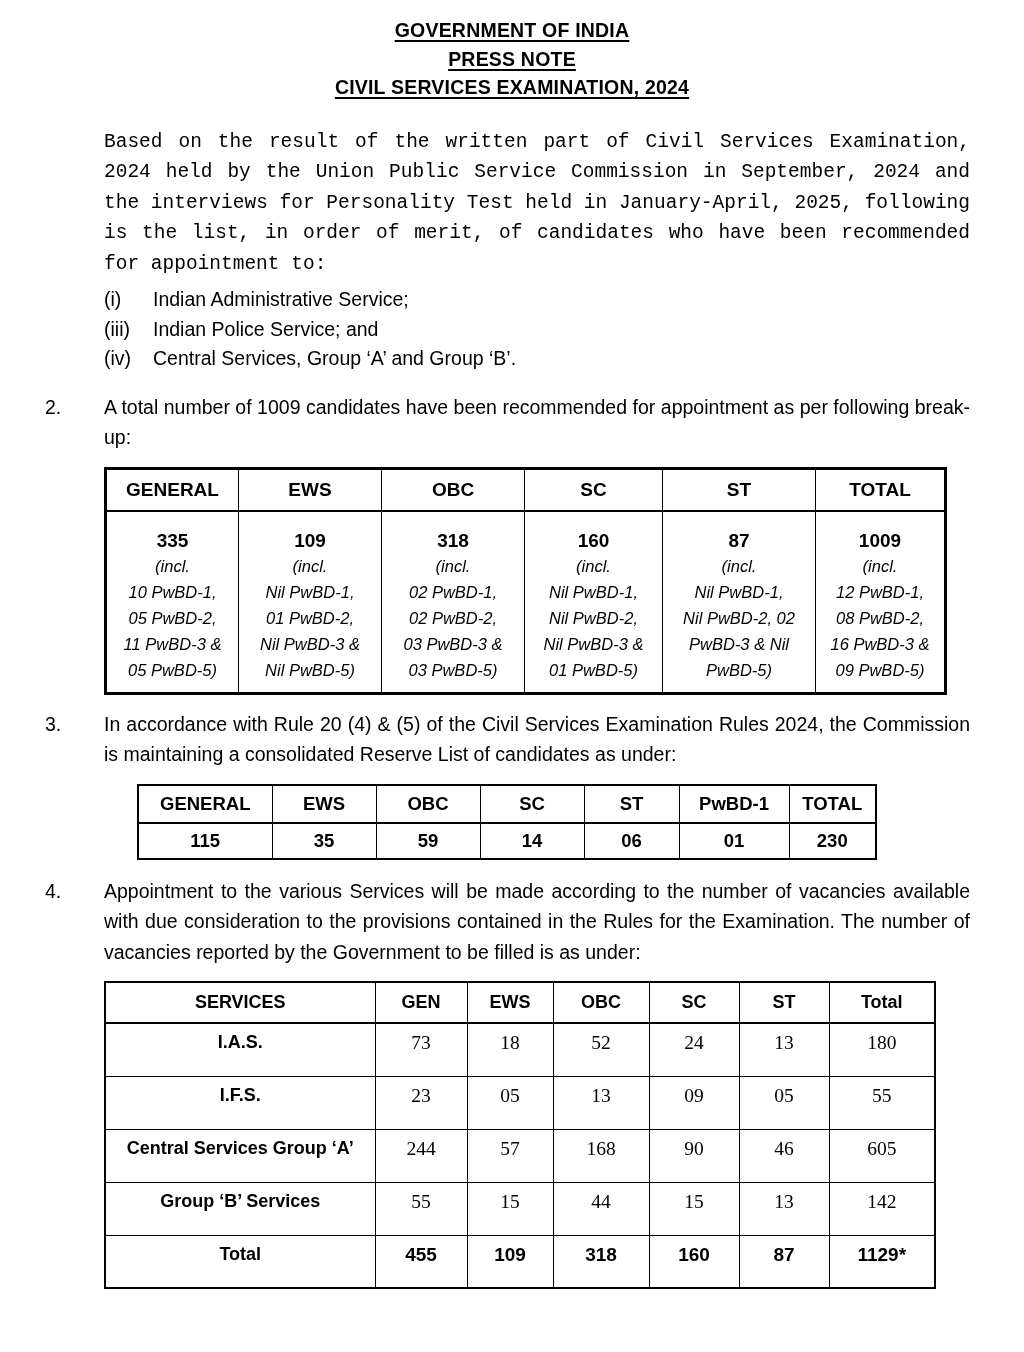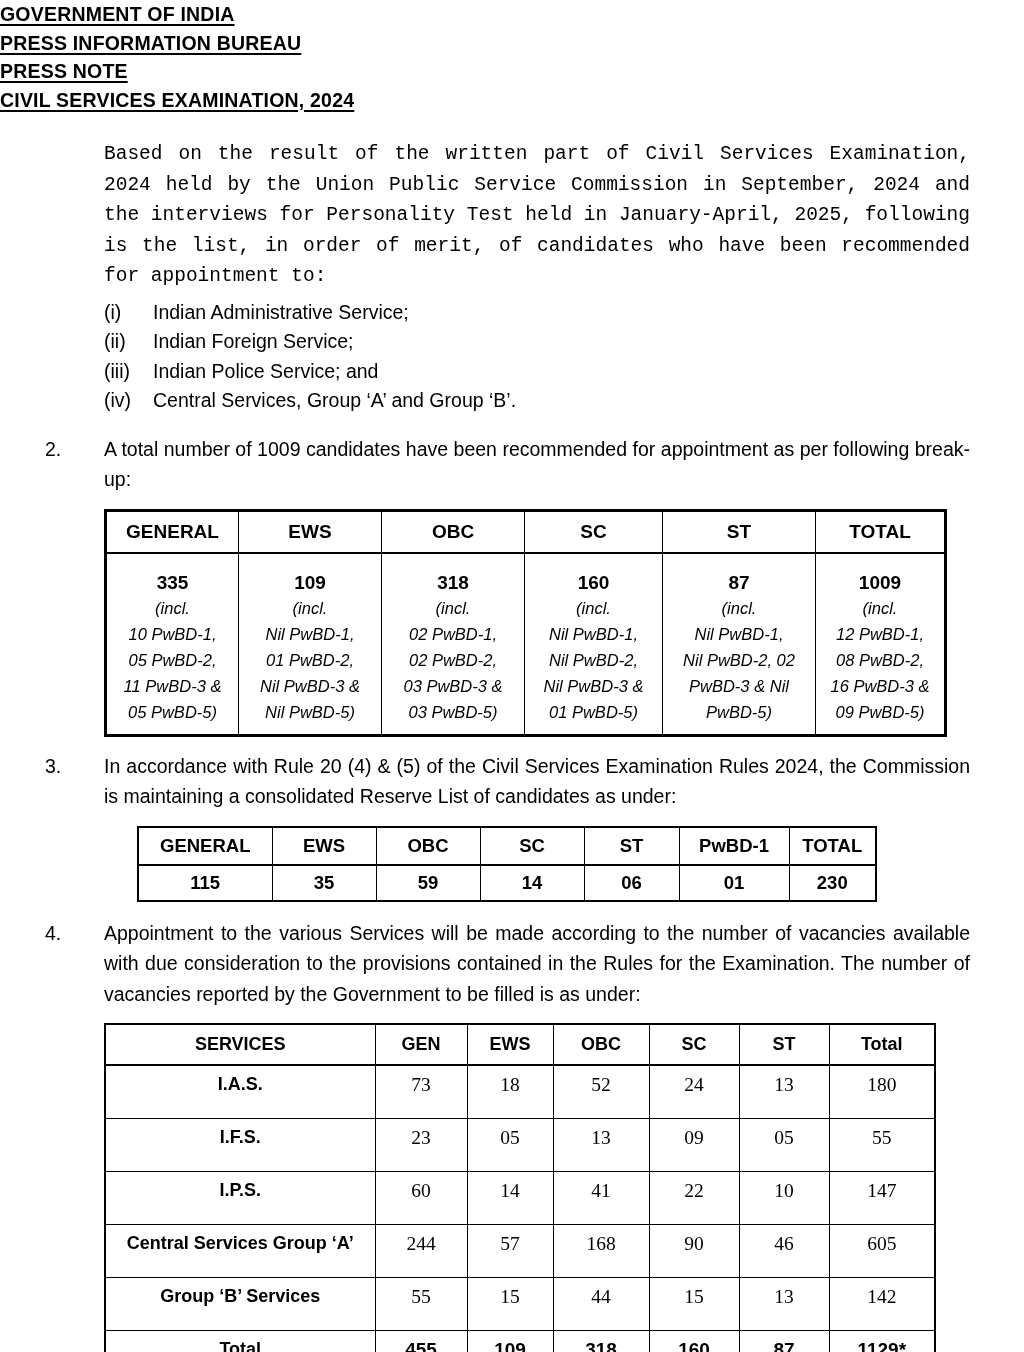--- a/index.html
+++ b/index.html
@@ -10,21 +10,21 @@
     background: #ffffff;
     font-family: "Liberation Sans", sans-serif;
     color: #000000;
     position: relative;
     overflow: hidden;
   }
 
   .page { position: relative; width: 1024px; height: 1352px; padding: 0; }
 
   
-  .heading-block { padding-top: 0; text-align: left; }
+  .heading-block { padding-top: 16px; text-align: center; }
   .heading-line {
     font-weight: bold;
     font-size: 19.5px;
     letter-spacing: 0.2px;
     line-height: 28.5px;
     margin: 0;
   }
   .heading-line span.u {
     text-decoration: underline;
     text-underline-offset: 3px;
@@ -163,32 +163,30 @@
   }
   #table-services tr.total-row td.svc { font-size: 18px; }
 </style>
 </head>
 <body>
 
 <div class="page">
 
   <div class="heading-block">
     <div class="heading-line"><span class="u">GOVERNMENT OF INDIA</span></div>
-    <div class="heading-line"><span class="u">PRESS INFORMATION BUREAU</span></div>
     <div class="heading-line"><span class="u">PRESS NOTE</span></div>
     <div class="heading-line"><span class="u">CIVIL SERVICES EXAMINATION, 2024</span></div>
   </div>
 
   <div class="body-wrap">
 
     <p class="para" style="margin-top:13px;font-family:Liberation Mono, monospace;">Based on the result of the written part of Civil Services Examination, 2024 held by the Union Public Service Commission in September, 2024 and the interviews for Personality Test held in January-April, 2025, following is the list, in order of merit, of candidates who have been recommended for appointment to:</p>
 
     <ul class="roman">
       <li><span class="rn">(i)</span><span>Indian Administrative Service;</span></li>
-      <li><span class="rn">(ii)</span><span>Indian Foreign Service;</span></li>
       <li><span class="rn">(iii)</span><span>Indian Police Service; and</span></li>
       <li><span class="rn">(iv)</span><span>Central Services, Group ‘A’ and Group ‘B’.</span></li>
     </ul>
 
     <div class="numbered" style="margin-top:18px;">
       <span class="num">2.</span>
       <p class="para">A total number of 1009 candidates have been recommended for appointment as per following break-up:</p>
     </div>
   </div>
 
@@ -330,29 +328,20 @@
         <tr>
           <td class="svc">I.F.S.</td>
           <td>23</td>
           <td>05</td>
           <td>13</td>
           <td>09</td>
           <td>05</td>
           <td>55</td>
         </tr>
         <tr>
-          <td class="svc">I.P.S.</td>
-          <td>60</td>
-          <td>14</td>
-          <td>41</td>
-          <td>22</td>
-          <td>10</td>
-          <td>147</td>
-        </tr>
-        <tr>
           <td class="svc">Central Services Group ‘A’</td>
           <td>244</td>
           <td>57</td>
           <td>168</td>
           <td>90</td>
           <td>46</td>
           <td>605</td>
         </tr>
         <tr>
           <td class="svc">Group ‘B’ Services</td>

